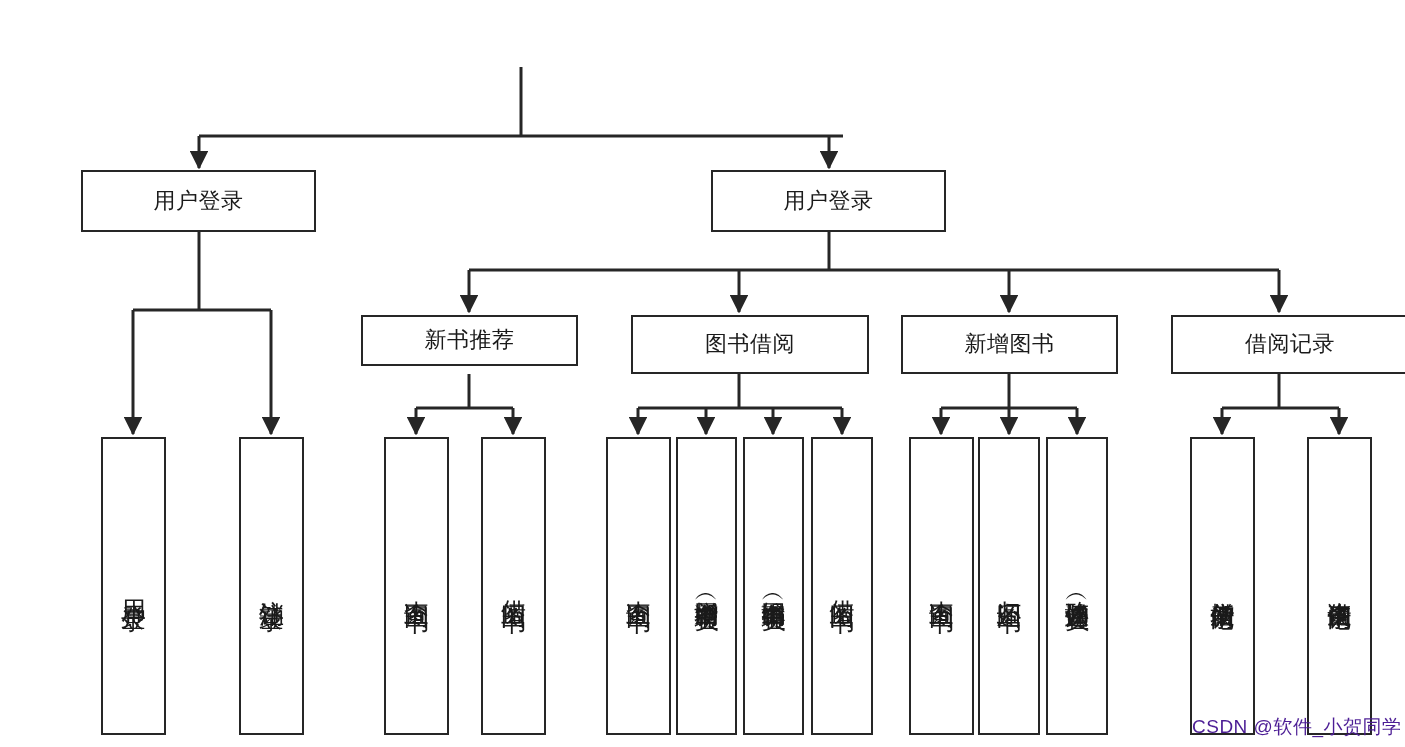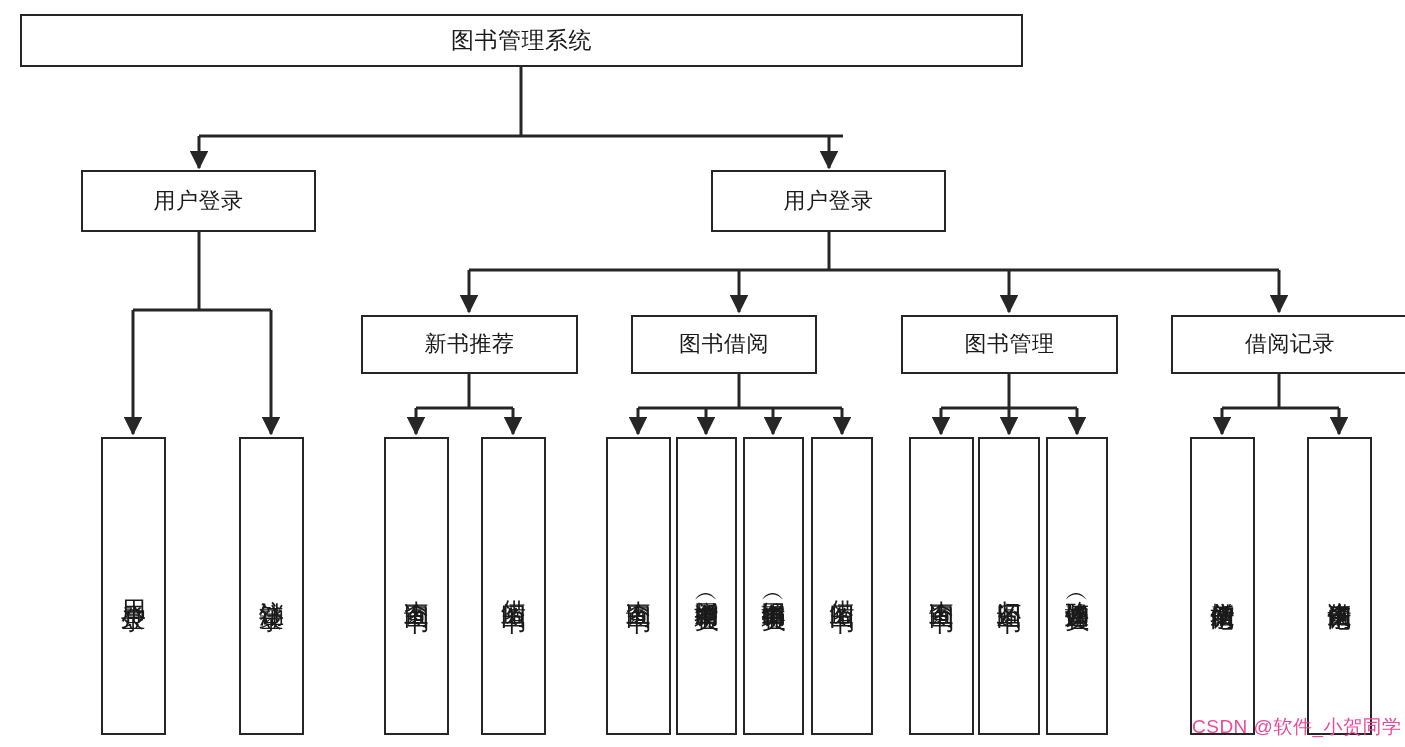--- a/index.html
+++ b/index.html
@@ -64,21 +64,21 @@
     font-size: 25px;
     line-height: 1.0;
     letter-spacing: 3px;
   }
   .node.vert.tight .node-label {
     font-size: 24px;
     letter-spacing: 1px;
   }
   .watermark {
     position: absolute;
-    color: #ec4899;
+    color: #4c1d95;
     font-size: 19px;
     white-space: nowrap;
     z-index: 5;
     letter-spacing: 0.5px;
   }
 </style>
 </head>
 <body>
 
 <div id="canvas">
@@ -126,39 +126,36 @@
       <path d="M 1009 408 L 1009 434" marker-end="url(#arrow)"></path>
       <path d="M 1077 408 L 1077 434" marker-end="url(#arrow)"></path>
 
       <path d="M 1279 374 L 1279 408"></path>
       <path d="M 1222 408 L 1339 408"></path>
       <path d="M 1222 408 L 1222 434" marker-end="url(#arrow)"></path>
       <path d="M 1339 408 L 1339 434" marker-end="url(#arrow)"></path>
     </g>
   </svg>
 
-  <div class="node horiz root" style="left:20px; top:14px; width:1003px; height:53px;">
-    <span class="node-label">图书管理系统</span>
-  </div>
 
   <div class="node horiz" style="left:81px; top:170px; width:235px; height:62px;">
     <span class="node-label">用户登录</span>
   </div>
   <div class="node horiz" style="left:711px; top:170px; width:235px; height:62px;">
     <span class="node-label">用户登录</span>
   </div>
 
-  <div class="node horiz" style="left:361px; top:315px; width:217px; height:59px;">
+  <div class="node horiz" style="left:361px; top:315px; width:217px; height:51px;">
     <span class="node-label">新书推荐</span>
   </div>
-  <div class="node horiz" style="left:631px; top:315px; width:186px; height:59px;">
+  <div class="node horiz" style="left:631px; top:315px; width:238px; height:59px;">
     <span class="node-label">图书借阅</span>
   </div>
   <div class="node horiz" style="left:901px; top:315px; width:217px; height:59px;">
-    <span class="node-label">图书管理</span>
+    <span class="node-label">新增图书</span>
   </div>
   <div class="node horiz" style="left:1171px; top:315px; width:238px; height:59px;">
     <span class="node-label">借阅记录</span>
   </div>
 
   <div class="node vert" style="left:101px; top:437px; width:65px; height:298px;">
     <span class="node-label">用户登录</span>
   </div>
   <div class="node vert" style="left:239px; top:437px; width:65px; height:298px;">
     <span class="node-label">注销登录</span>

